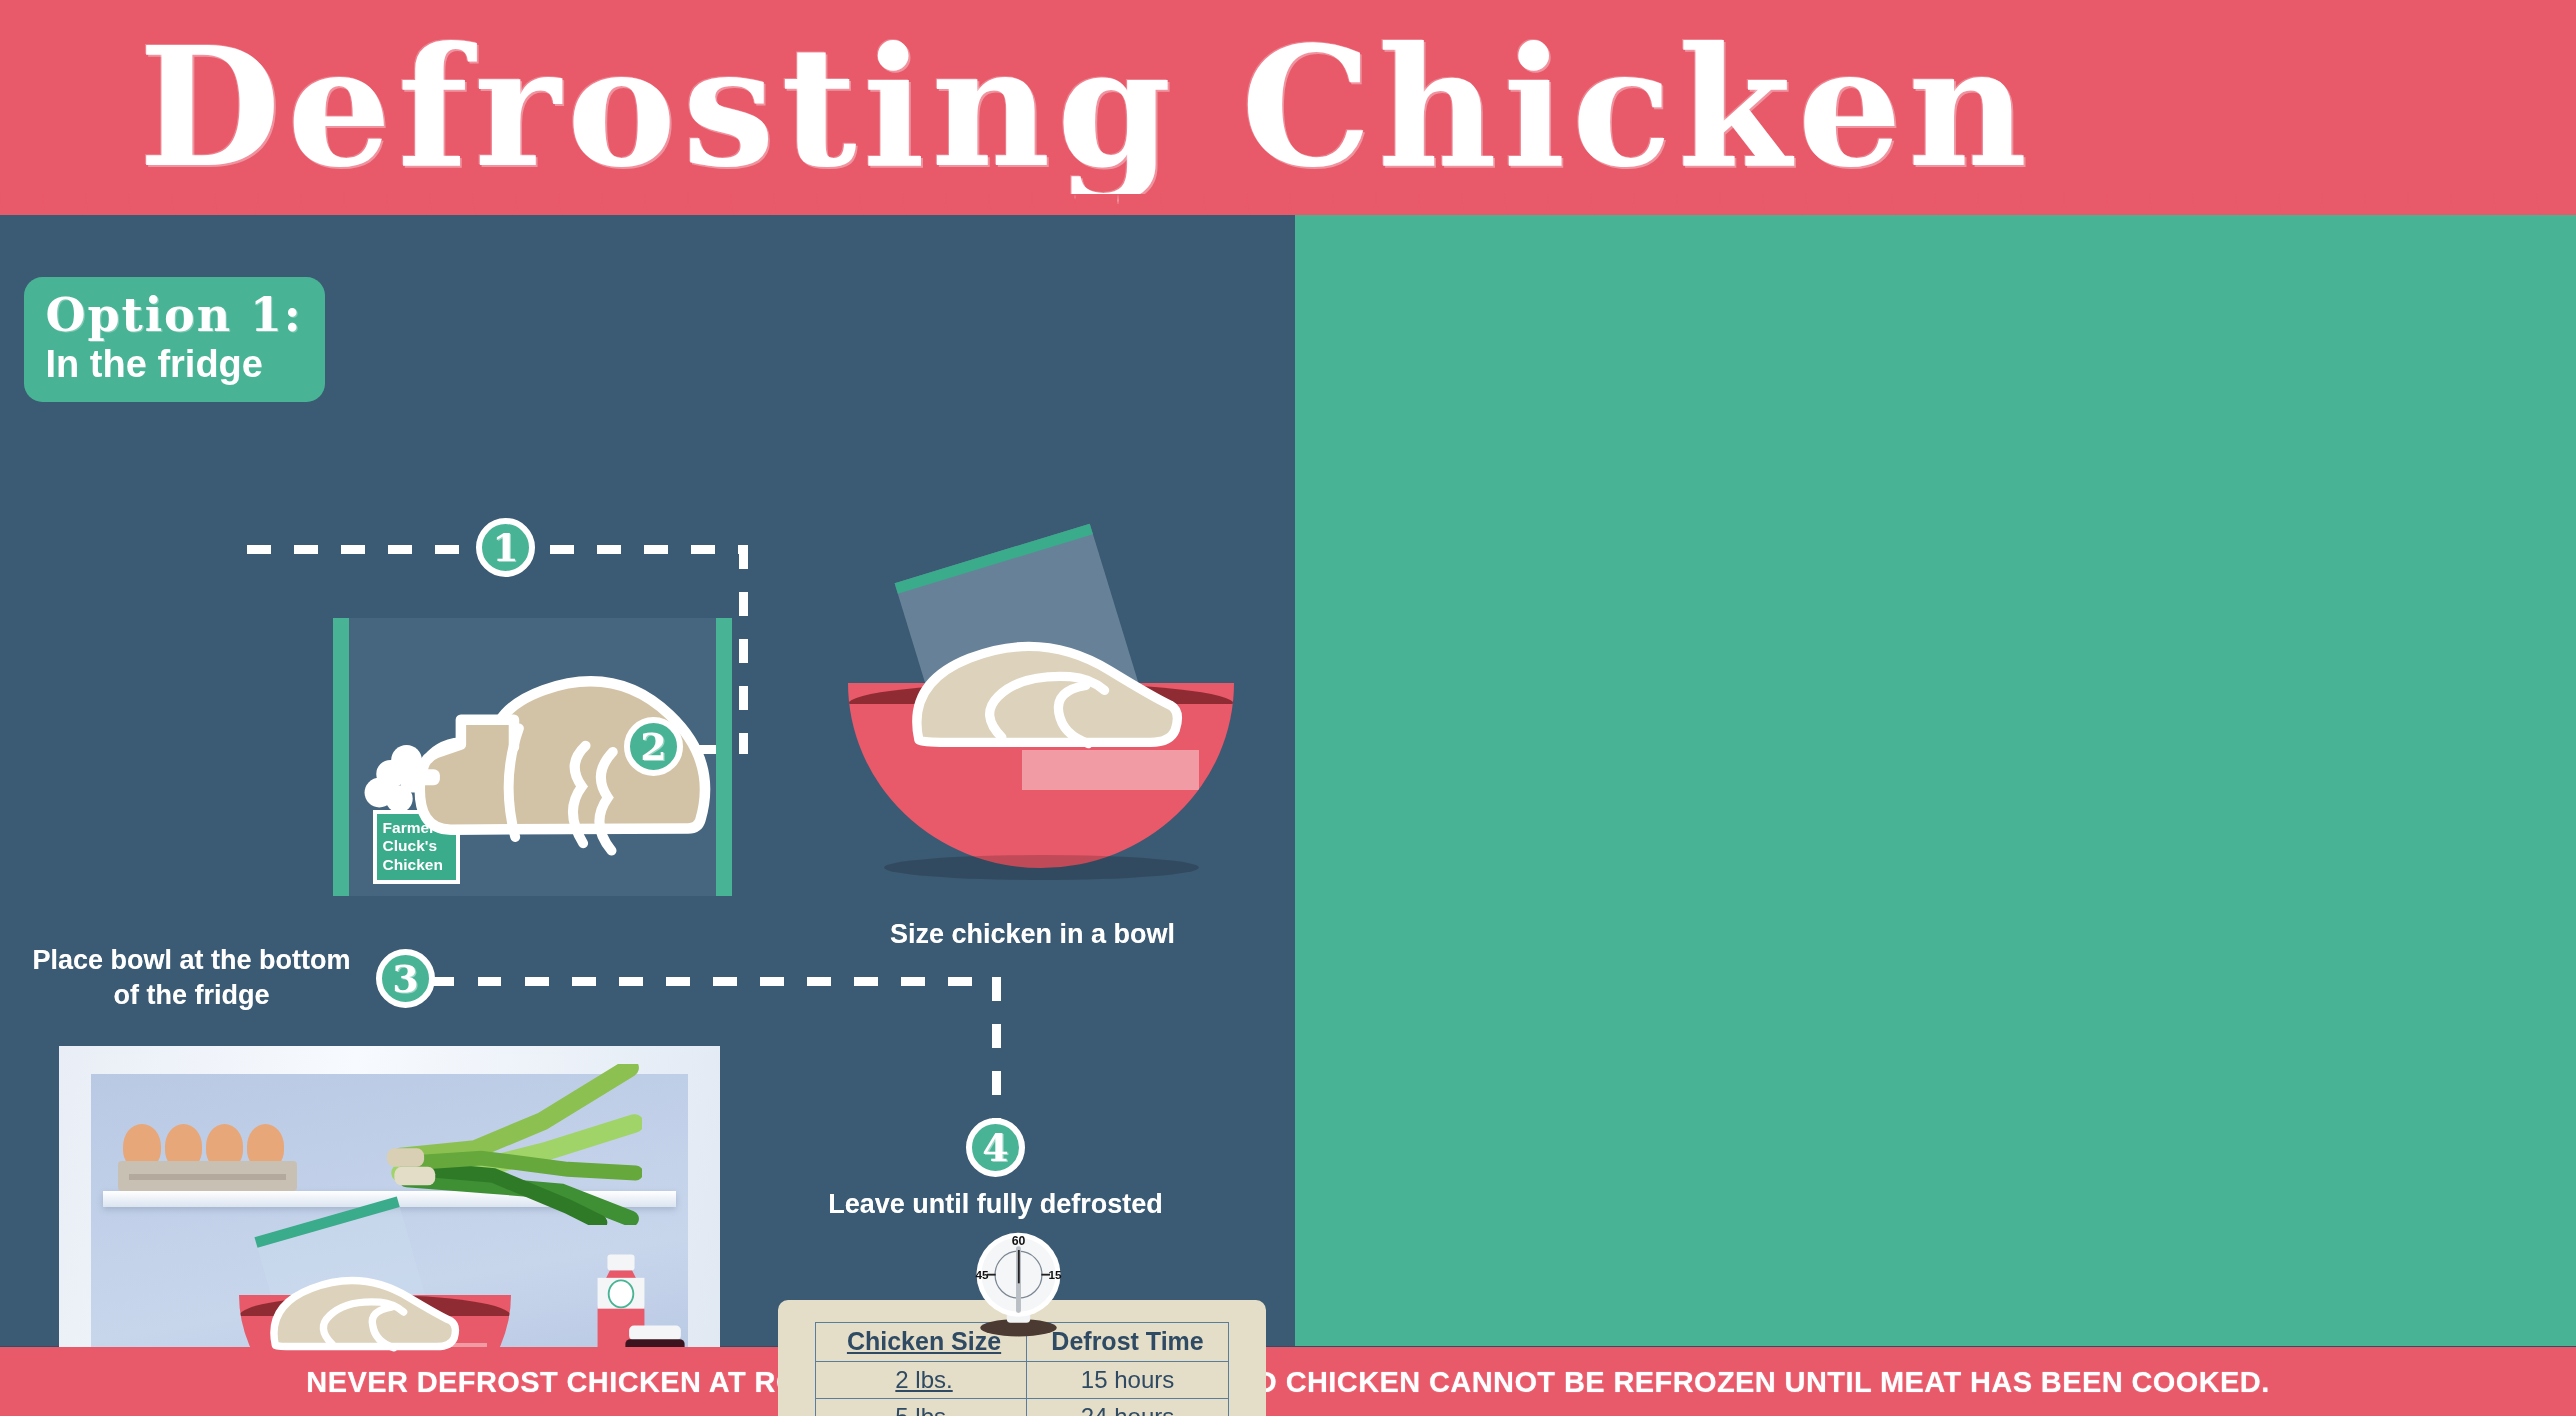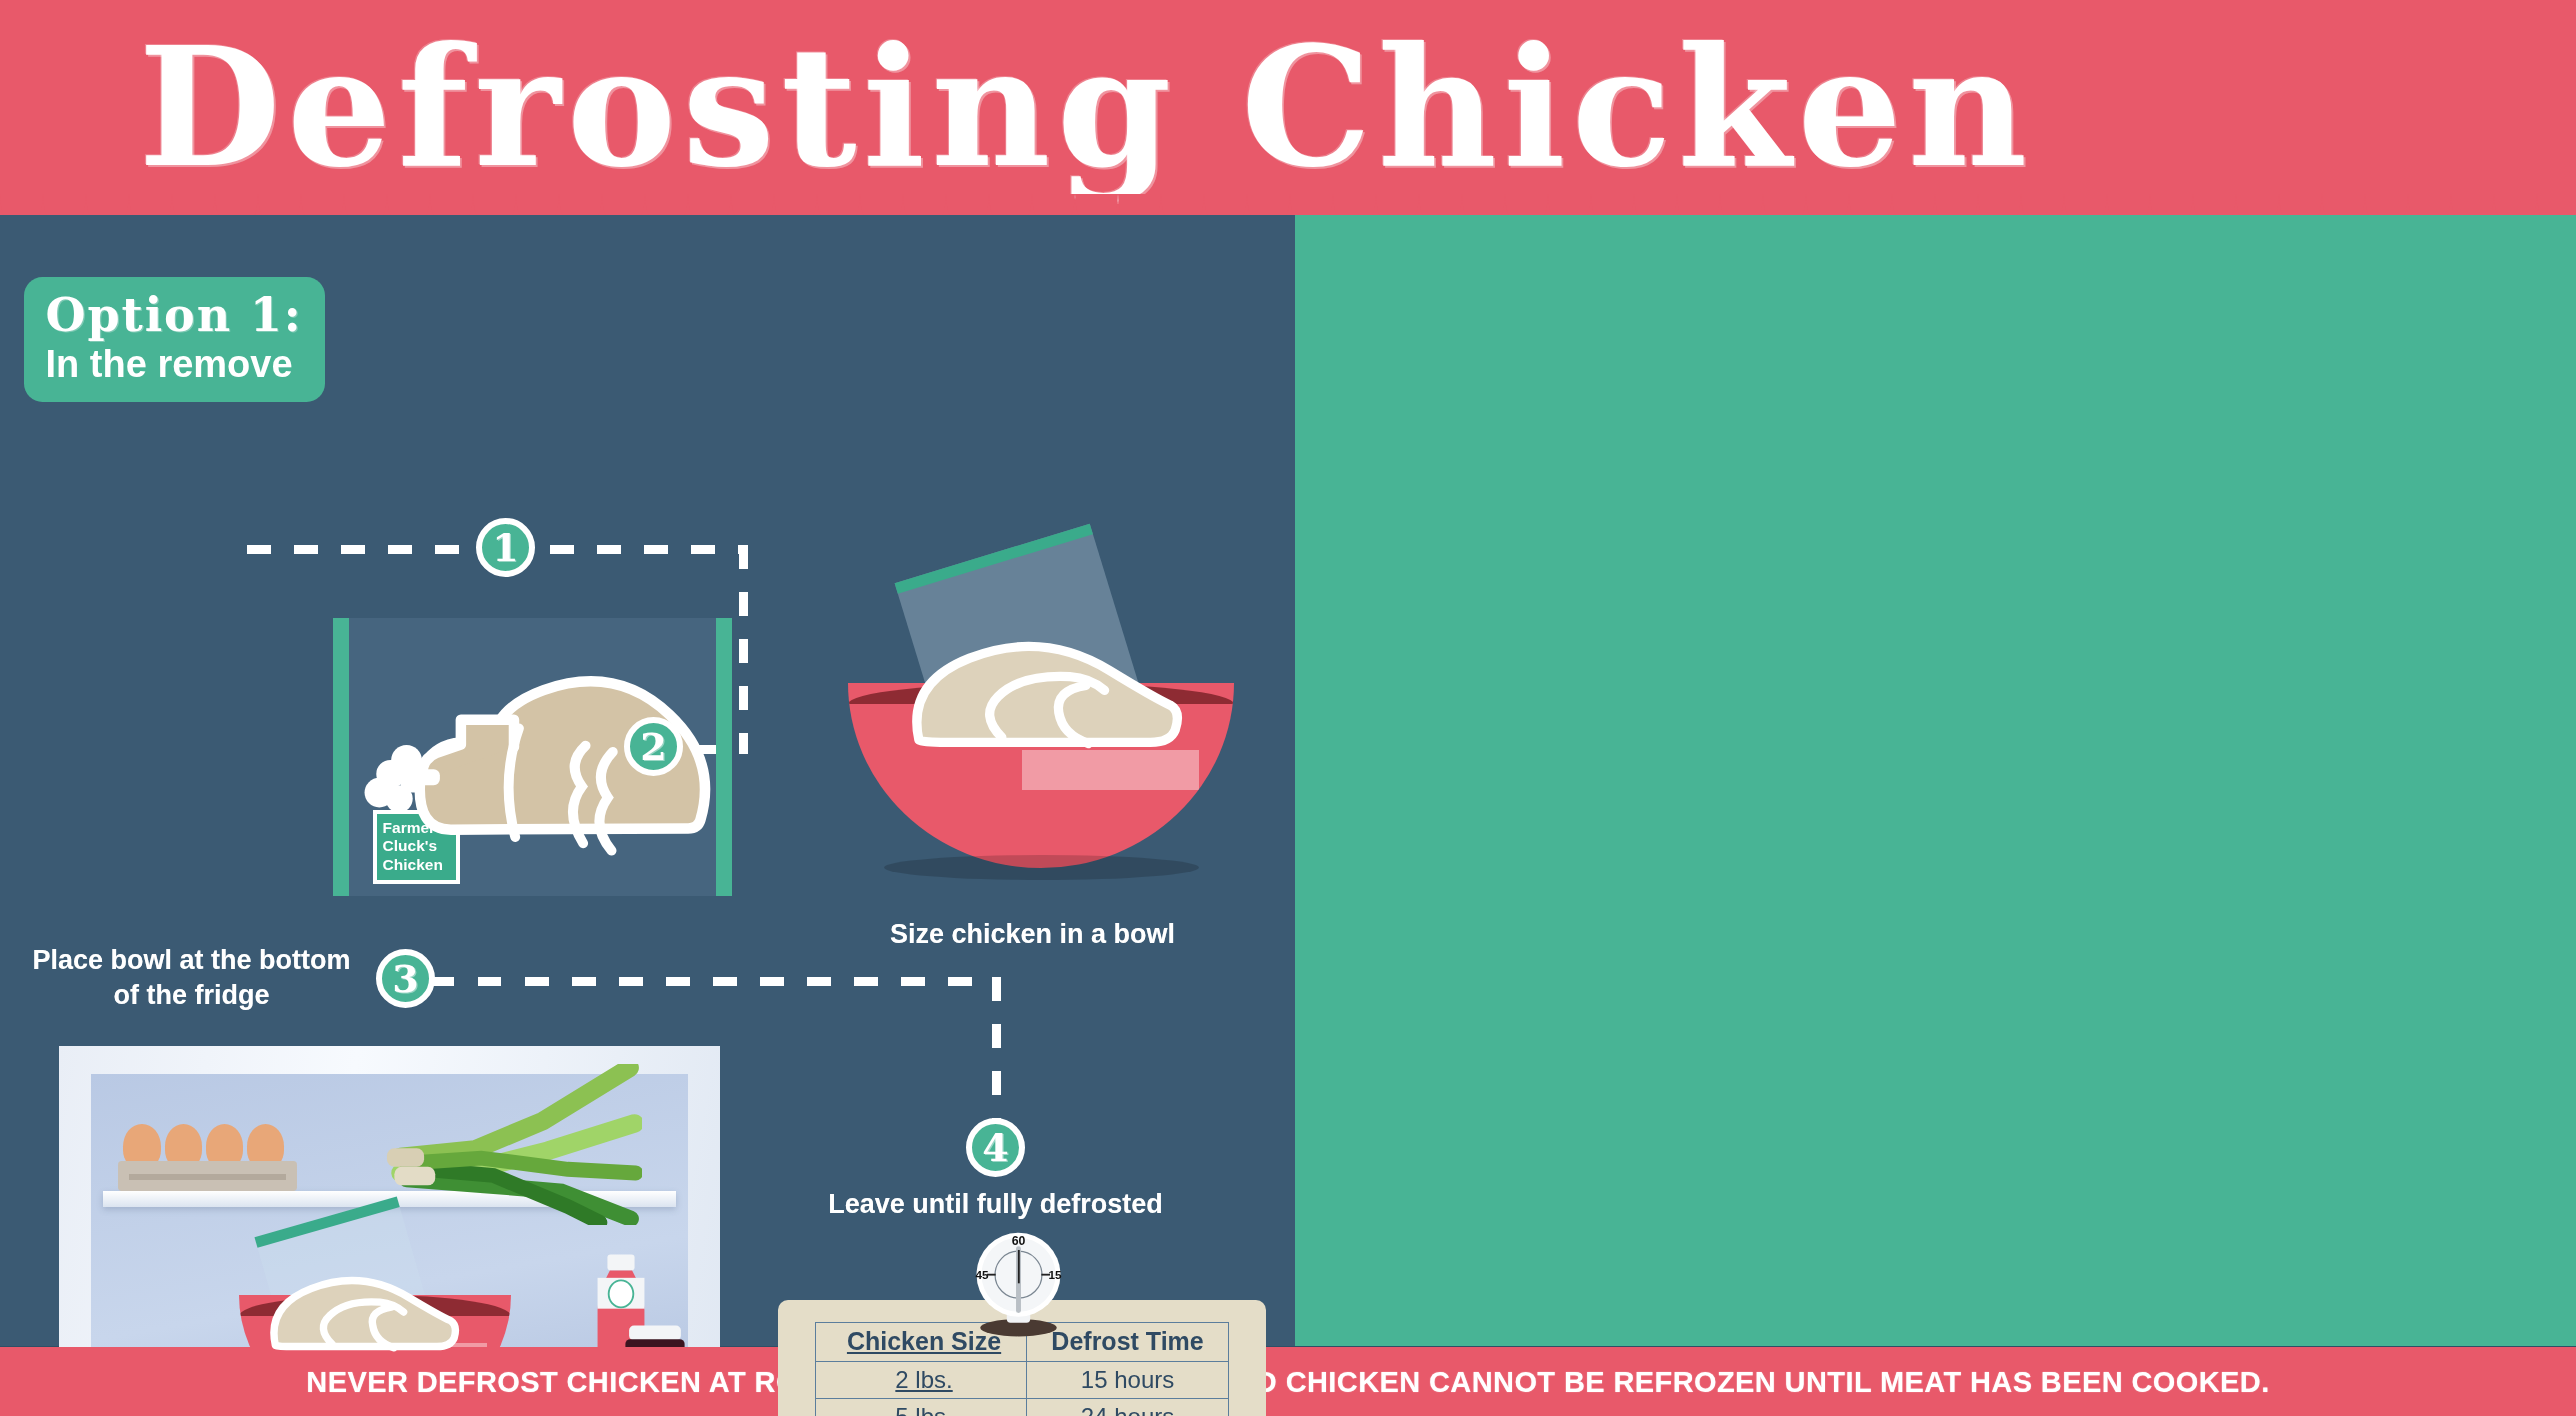--- a/index.html
+++ b/index.html
@@ -276,21 +276,21 @@
         <span class="sc"></span>
         <span class="sc"></span>
         <span class="sc"></span>
     </div>
   </div>
 
   <div id="panel-left">
 
     <div class="opt-badge" id="opt1-badge">
       <div class="opt-line1">Option 1:</div>
-      <div class="opt-line2">In the remove</div>
+      <div class="opt-line2">In the fridge</div>
     </div>
 
     <div class="dash-h" style="left:247px; top:330px; width:226px;"></div>
     <div class="step green" style="left:476px; top:303px;">1</div>
     <div class="dash-h" style="left:550px; top:330px; width:198px;"></div>
     <div class="dash-v" style="left:739px; top:330px; height:204px;"></div>
     <div class="dash-h" style="left:692px; top:530px; width:56px;"></div>
     <div class="step green" style="left:624px; top:502px;">2</div>
 
 

